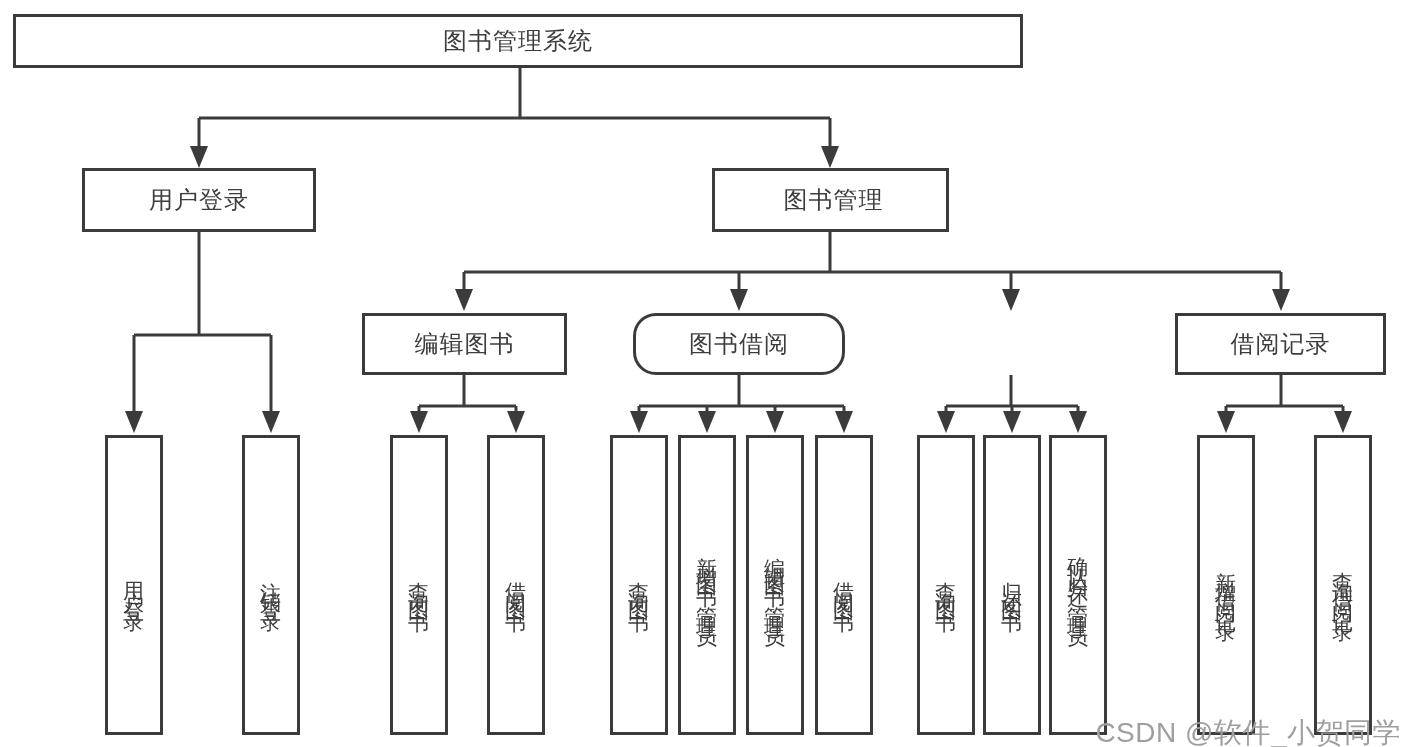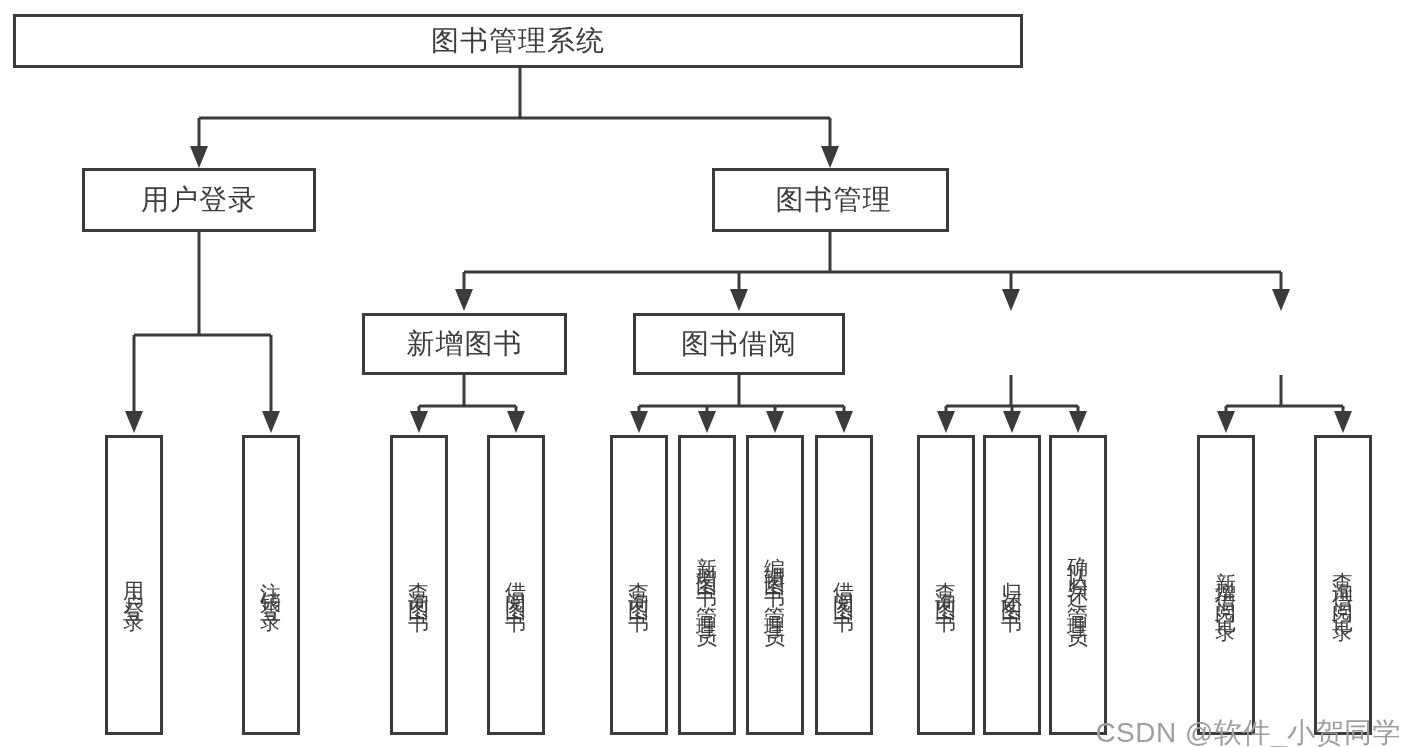--- a/index.html
+++ b/index.html
@@ -19,35 +19,35 @@
   }
   .connectors{position:absolute;left:0;top:0;z-index:1;}
   .node{
     position:absolute;
     box-sizing:border-box;
     border:3px solid var(--line);
     background:#fff;
     display:flex;align-items:center;justify-content:center;
     z-index:2;
   }
-  .h-node{font-size:28px;letter-spacing:1px;}
+  .h-node{font-size:24px;letter-spacing:1px;}
   .leaf{
     writing-mode:vertical-rl;
     text-orientation:mixed;
     font-size:21px;
     letter-spacing:10px;
     line-height:1;
   }
   
   .n-root{left:13px;top:14px;width:1010px;height:54px;}
   .n-login{left:82px;top:168px;width:234px;height:64px;}
   .n-mgmt{left:712px;top:168px;width:237px;height:64px;padding-left:6px;}
   
   .n-newbook{left:362px;top:313px;width:205px;height:62px;}
-  .n-borrow{left:633px;top:313px;width:212px;height:62px;}
+  .n-borrow{left:633px;top:313px;width:212px;height:62px;border-radius:23px;}
   .n-current{left:905px;top:313px;width:212px;height:62px;}
   .n-records{left:1175px;top:313px;width:211px;height:62px;}
   
   .leaf{top:435px;height:300px;width:58px;}
   .l1{left:105px;} .l2{left:242px;}
   .l3{left:390px;} .l4{left:487px;}
   .l5{left:610px;} .l6{left:678px;} .l7{left:746px;} .l8{left:815px;}
   .l9{left:917px;} .l10{left:983px;} .l11{left:1049px;}
   .l12{left:1197px;} .l13{left:1314px;}
   .watermark{
@@ -110,24 +110,27 @@
   </div>
 
   <div class="node h-node n-login">
     <span>用户登录</span>
   </div>
   <div class="node h-node n-mgmt">
     <span>图书管理</span>
   </div>
 
   <div class="node h-node n-newbook">
-    <span>新增图书</span>
+    <span>编辑图书</span>
   </div>
   <div class="node h-node n-borrow">
     <span>图书借阅</span>
+  </div>
+  <div class="node h-node n-records">
+    <span>借阅记录</span>
   </div>
 
   <div class="node leaf l1">
     <span>用户登录</span>
   </div>
   <div class="node leaf l2">
     <span>注销登录</span>
   </div>
 
   <div class="node leaf l3">

